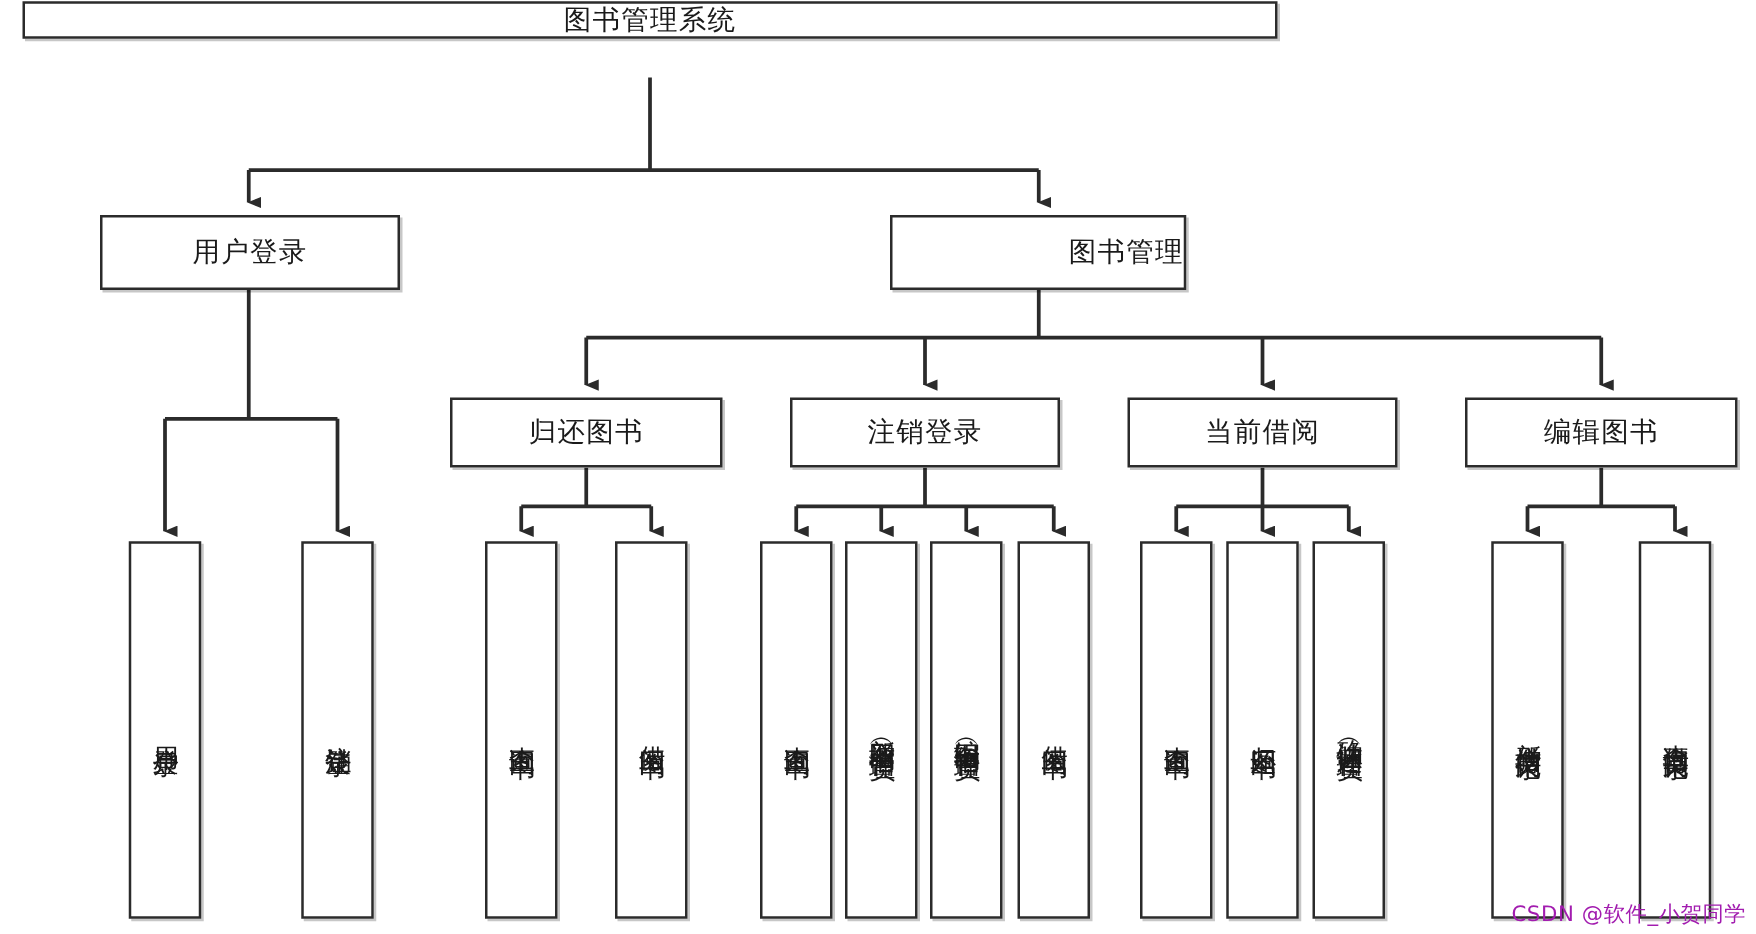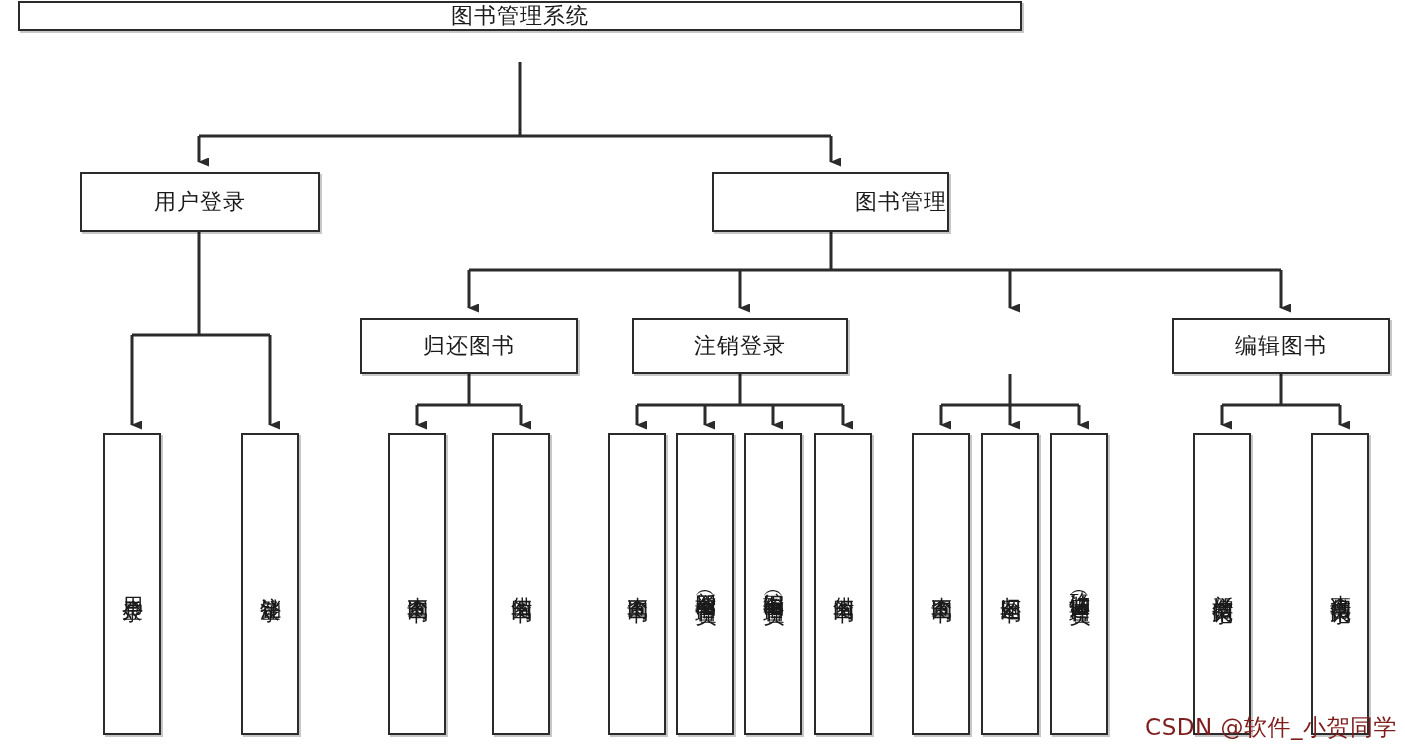--- a/index.html
+++ b/index.html
@@ -52,22 +52,22 @@
   .node.vert .vtext {
     writing-mode: vertical-rl;
     text-orientation: upright;
     display: block;
     white-space: nowrap;
   }
   .watermark {
     position: absolute;
     right: 8px;
     bottom: 4px;
-    font-size: 23px;
-    color: #7f1d1d;
+    font-size: 17px;
+    color: #a21caf;
     white-space: nowrap;
     letter-spacing: 0.5px;
   }
 </style>
 </head>
 <body>
 
 <div id="canvas">
 
   <svg class="wires" viewBox="0 0 1405 747">
@@ -130,20 +130,23 @@
   <div class="node horiz" style="left:712px; top:172px; width:237px; height:60px;justify-content:flex-end;">
     <span>图书管理</span>
   </div>
 
   <div class="node horiz" style="left:360px; top:318px; width:218px; height:56px;">
     <span>归还图书</span>
   </div>
   <div class="node horiz" style="left:632px; top:318px; width:216px; height:56px;">
     <span>注销登录</span>
   </div>
+  <div class="node horiz" style="left:902px; top:318px; width:216px; height:56px;">
+    <span>当前借阅</span>
+  </div>
   <div class="node horiz" style="left:1172px; top:318px; width:218px; height:56px;">
     <span>编辑图书</span>
   </div>
 
   <div class="node vert" style="left:103px; top:433px; width:58px; height:302px;">
     <span class="vtext">用户登录</span>
   </div>
   <div class="node vert" style="left:241px; top:433px; width:58px; height:302px;">
     <span class="vtext">注销登录</span>
   </div>

